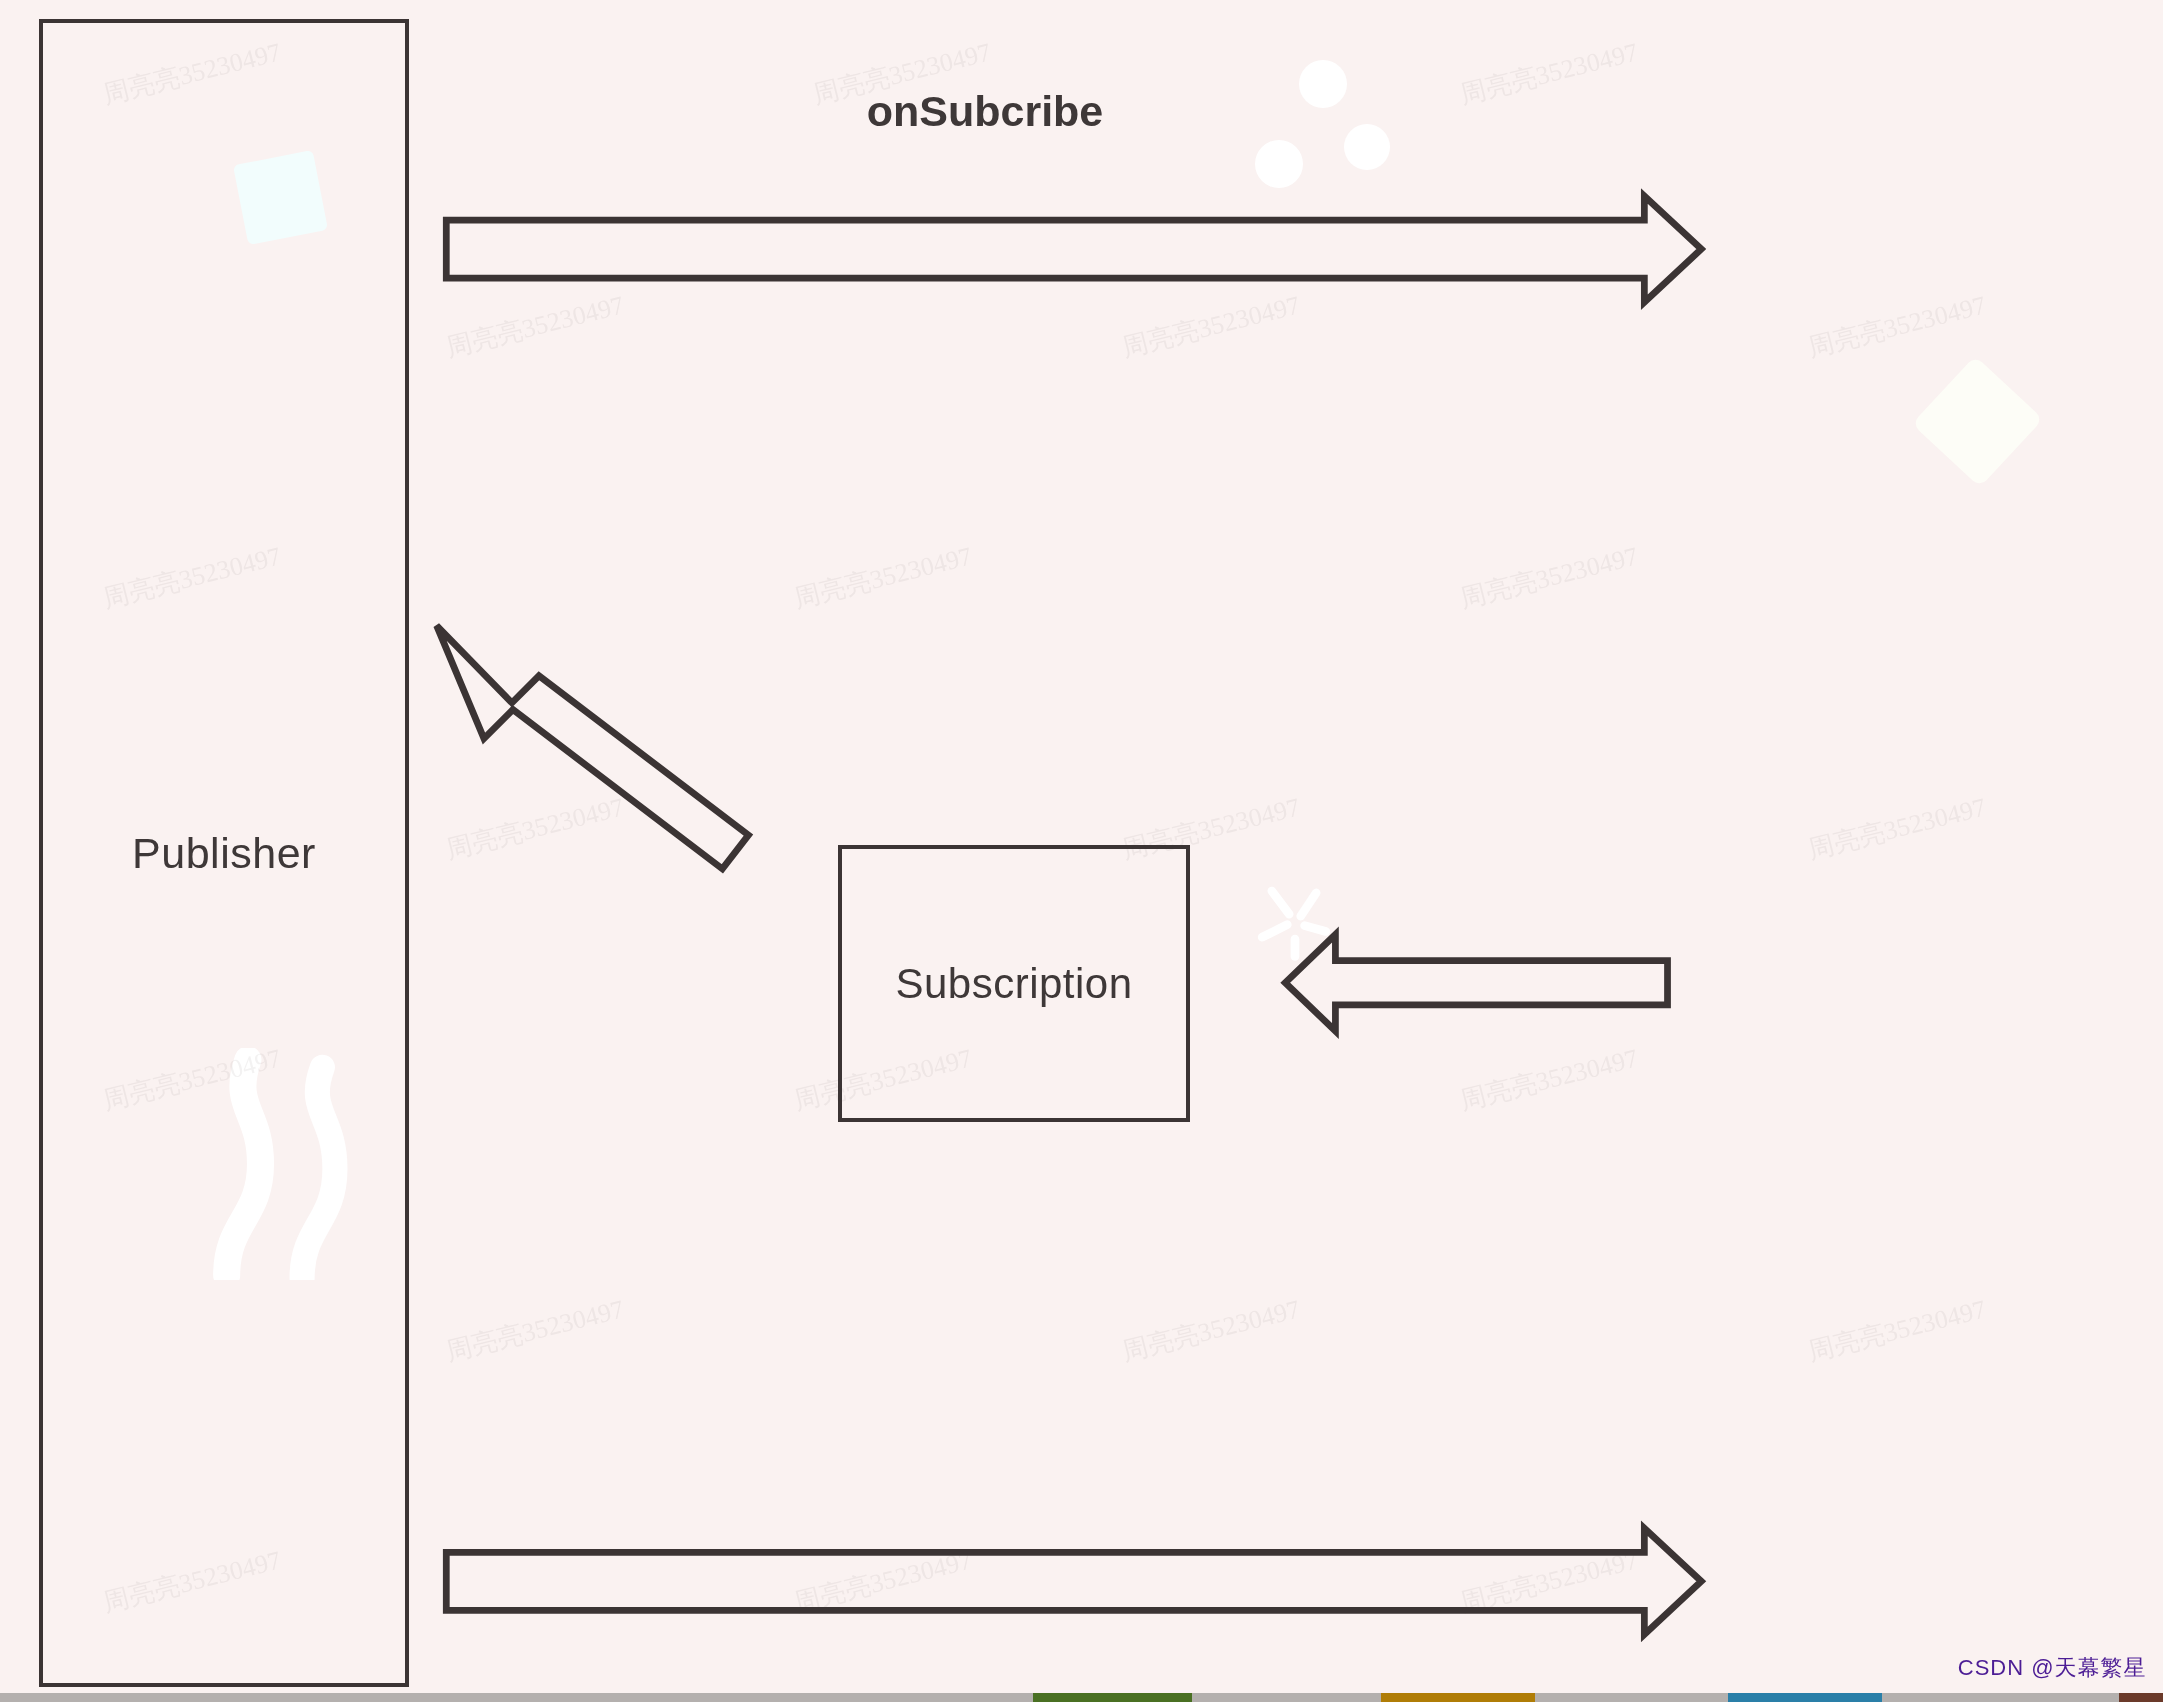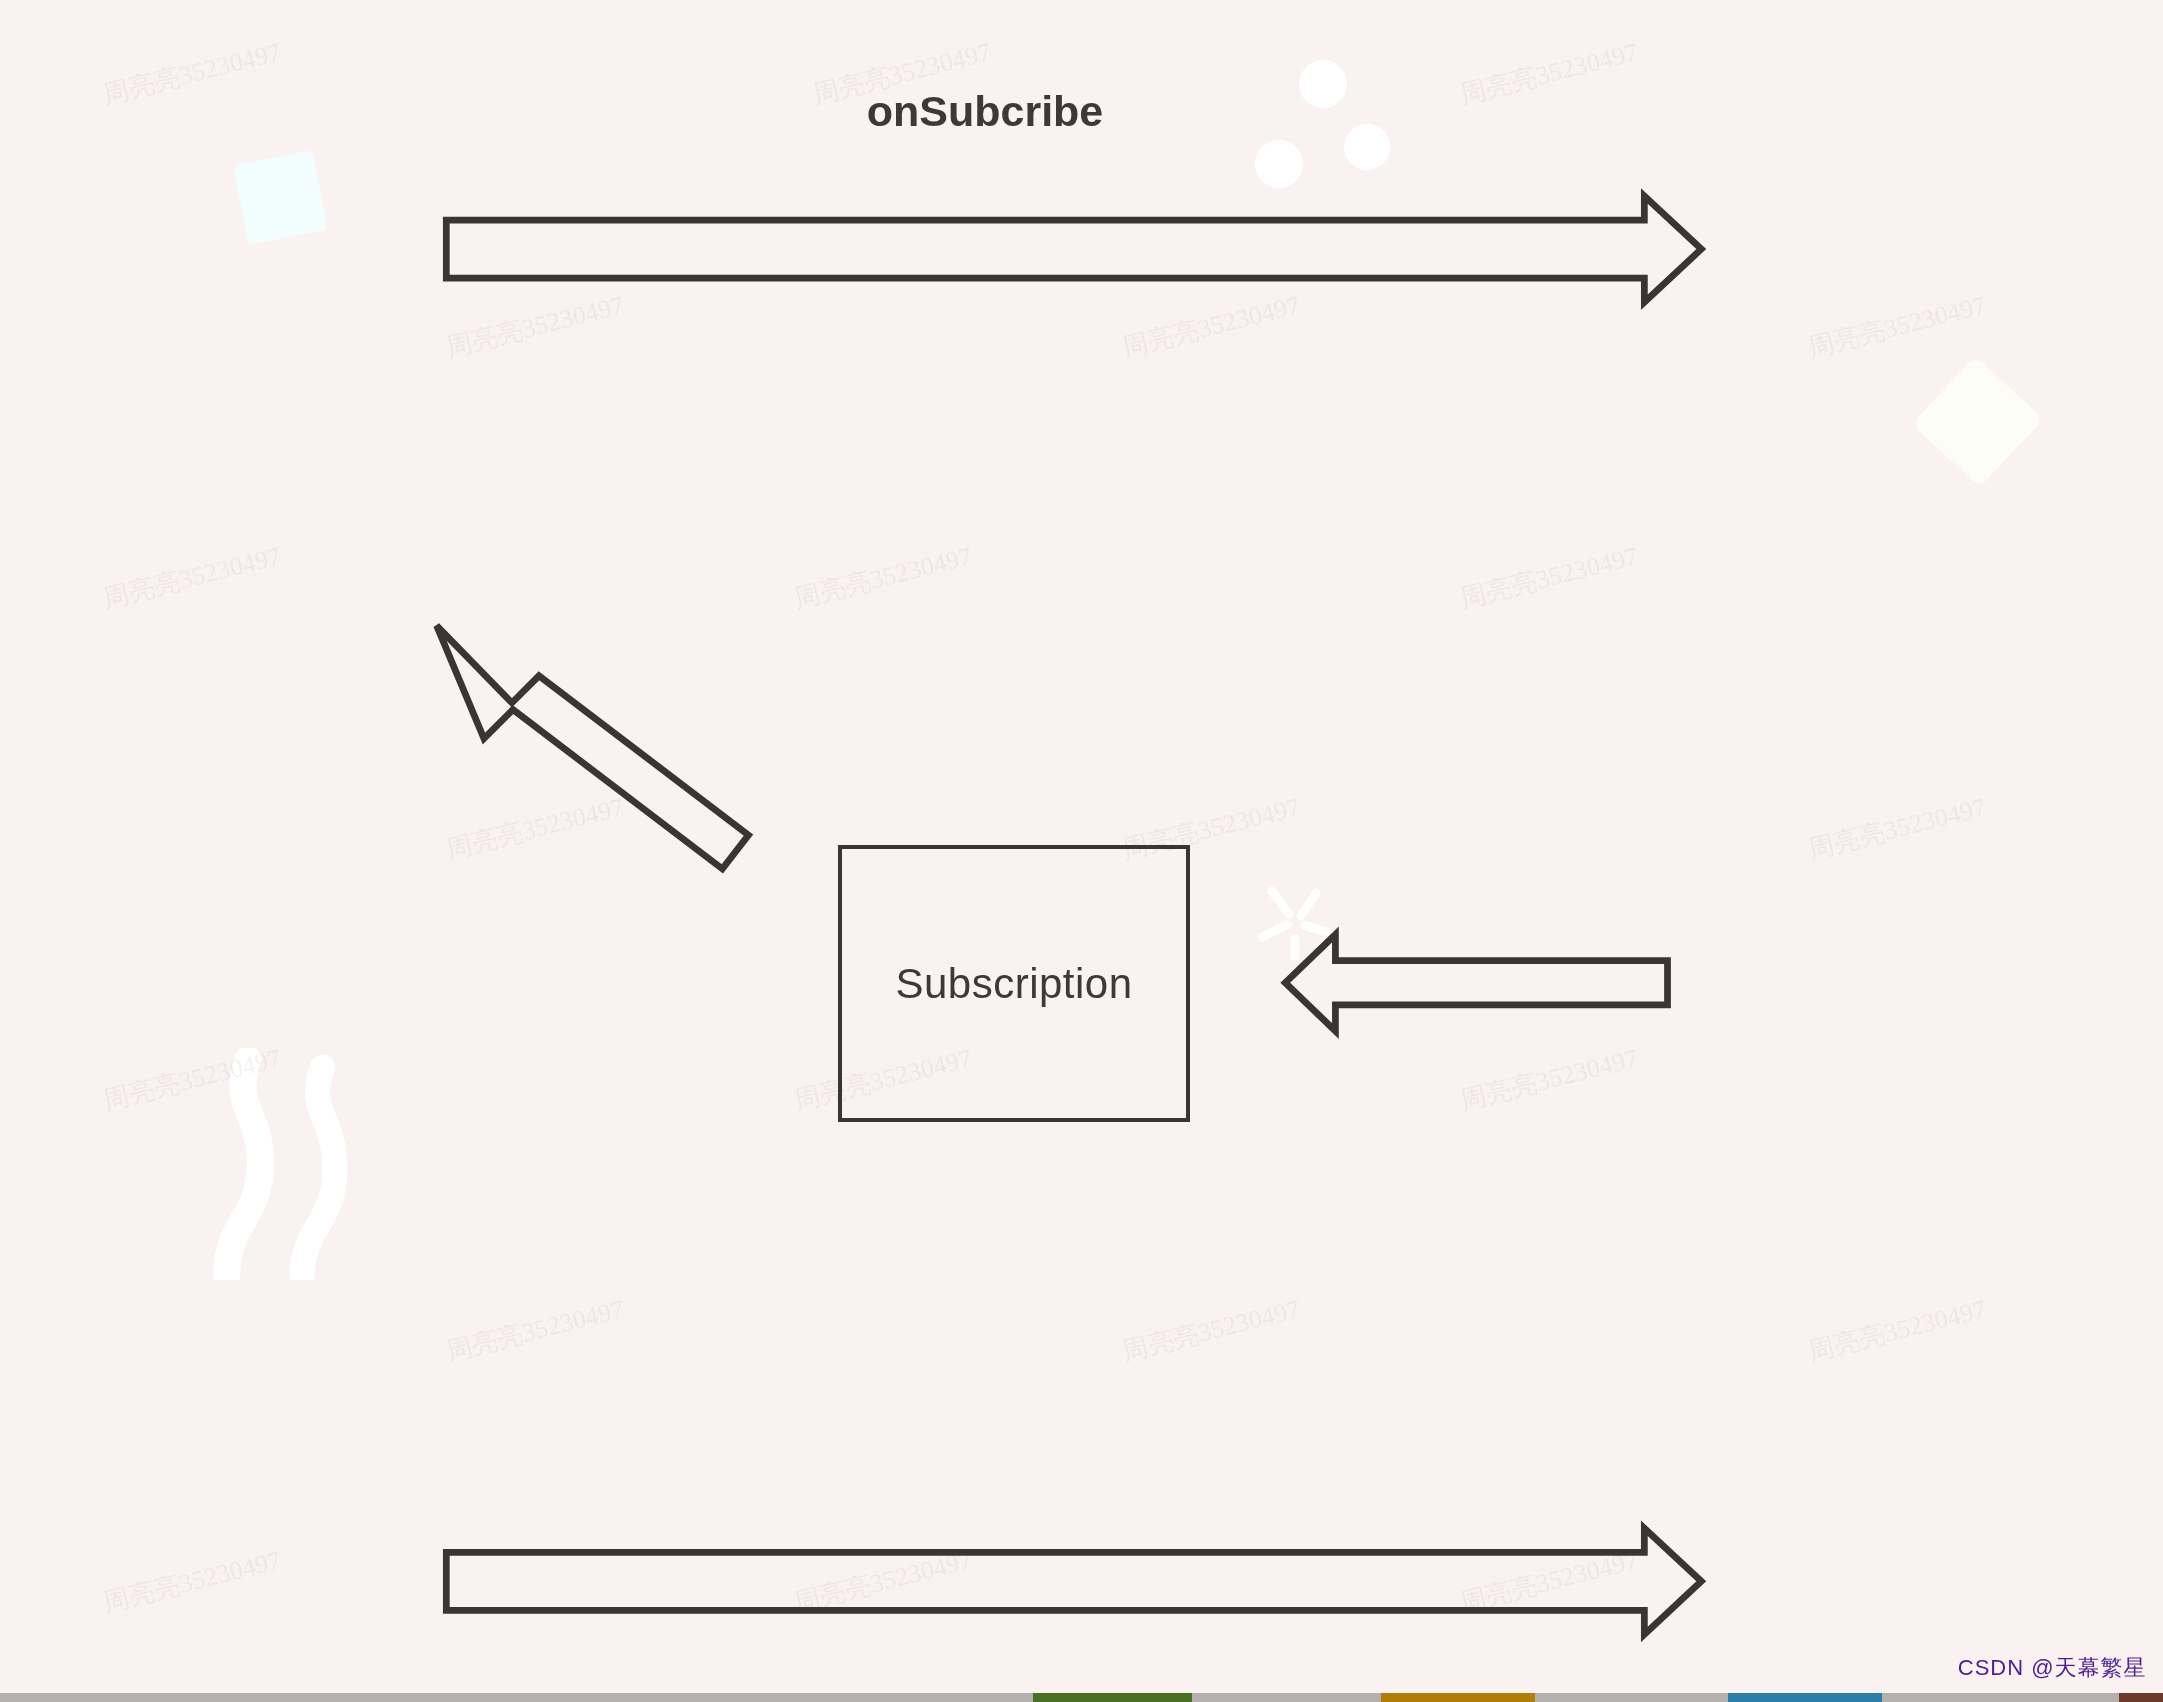--- a/index.html
+++ b/index.html
@@ -172,20 +172,23 @@
   <div class="wm" style="left:101px;  top:1062px;">周亮亮35230497</div>
   <div class="wm" style="left:792px;  top:1062px;">周亮亮35230497</div>
   <div class="wm" style="left:1458px; top:1062px;">周亮亮35230497</div>
   <div class="wm" style="left:444px;  top:1313px;">周亮亮35230497</div>
   <div class="wm" style="left:1120px; top:1313px;">周亮亮35230497</div>
   <div class="wm" style="left:1806px; top:1313px;">周亮亮35230497</div>
   <div class="wm" style="left:101px;  top:1564px;">周亮亮35230497</div>
   <div class="wm" style="left:792px;  top:1564px;">周亮亮35230497</div>
   <div class="wm" style="left:1458px; top:1564px;">周亮亮35230497</div>
 
+  <div class="lifeline" id="publisher-box">
+    <div class="lifeline-label">Publisher</div>
+  </div>
 
 
   <div id="subscription-box">
     <div class="lifeline-label">Subscription</div>
   </div>
 
   <svg id="arrow-layer" viewBox="0 0 2241 1763">
 
     <polygon fill="none" stroke="#3b3434" stroke-width="7" stroke-linejoin="miter" points="462,228 1703,228 1703,203 1762,258 1703,313 1703,288 462,288"></polygon>
 

